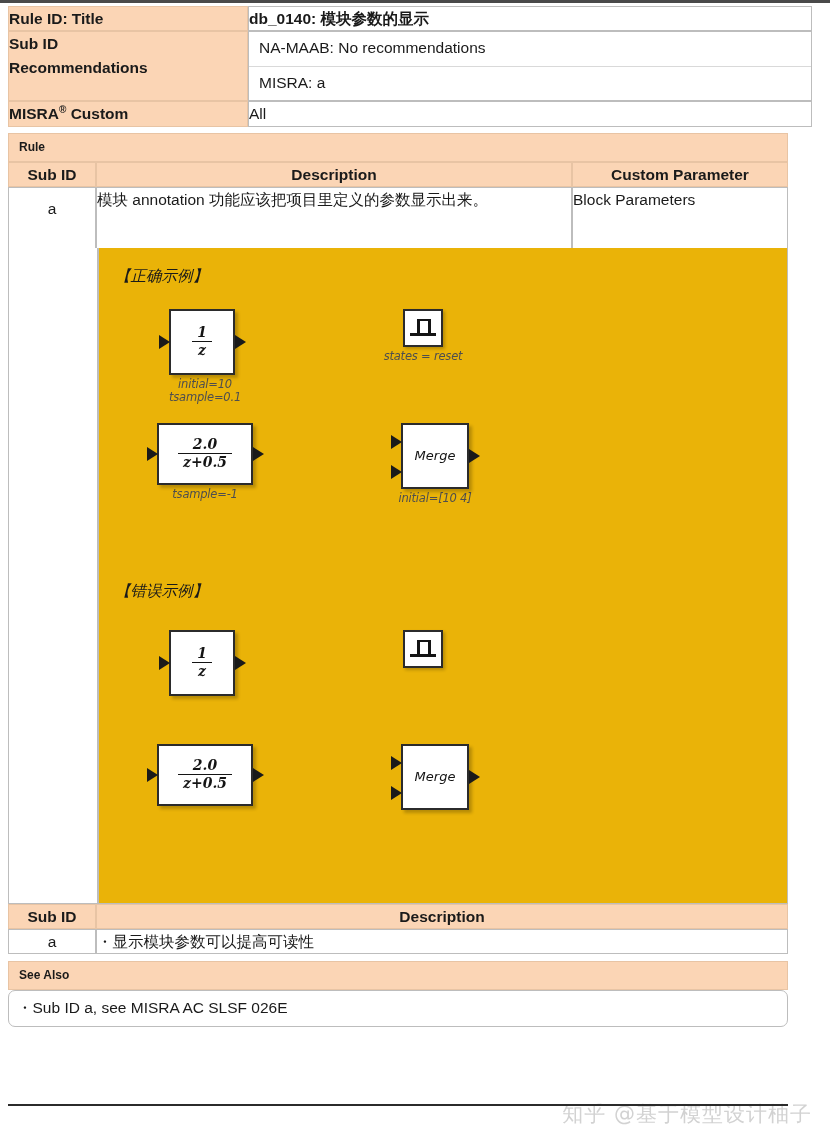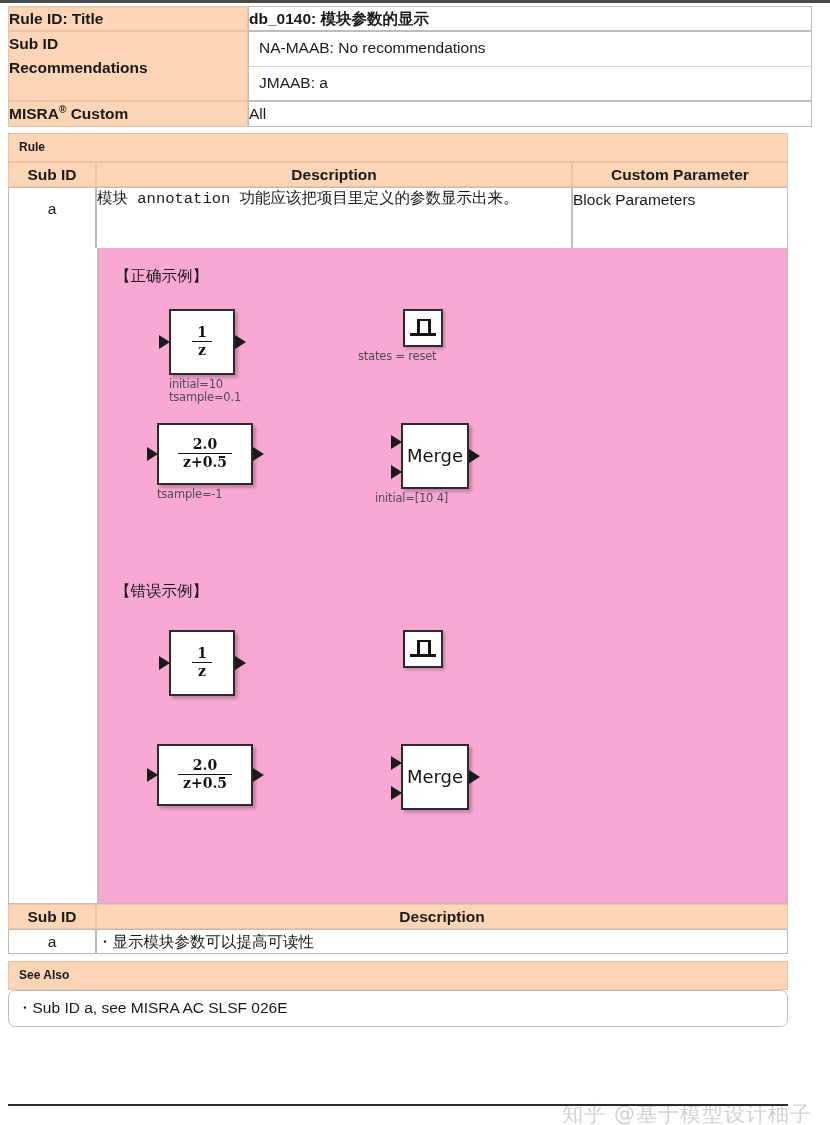--- a/index.html
+++ b/index.html
@@ -101,25 +101,26 @@
   .col-subid2 { width: 88px; }
   .col-desc2  { width: 692px; }
 
   .ctr { text-align: center; }
 
   
   .examples {
     border-left: 1px solid #bdbdbd;
     border-right: 1px solid #bdbdbd;
     border-bottom: 1px solid #bdbdbd;
-    background: #f9a8d4;
+    background: #eab308;
     padding: 12px 0 10px 14px;
     height: 656px;
     box-sizing: border-box;
     position: relative;
+    font-style: italic;
   }
   .ex-title {
     font-size: 15.5px;
     margin: 6px 0 0 2px;
     color: #1a1a1a;
   }
 
   .blockrow {
     position: relative;
     height: 120px;
@@ -134,21 +135,21 @@
     border: 2px solid #2b2b2b;
     background: #ffffff;
     box-shadow: 3px 3px 3px rgba(0,0,0,0.22);
     display: flex;
     align-items: center;
     justify-content: center;
     box-sizing: border-box;
   }
   .blk-label {
     margin-top: 3px;
-    text-align: left;
+    text-align: center;
     font-size: 11.5px;
     color: #4e4e4e;
     font-family: "DejaVu Sans", sans-serif;
     line-height: 1.18;
     white-space: pre-line;
     letter-spacing: -0.2px;
   }
   .frac {
     display: inline-block;
     text-align: center;
@@ -162,21 +163,21 @@
     padding: 0 5px 1px 5px;
     display: block;
     font-weight: bold;
   }
   .frac .den {
     padding: 1px 5px 0 5px;
     display: block;
     font-weight: bold;
   }
   .blk-text {
-    font-size: 18px;
+    font-size: 13px;
     color: #141414;
     font-family: "DejaVu Sans", sans-serif;
   }
 
   
   .port {
     position: absolute;
     width: 0; height: 0;
     border-top: 7px solid transparent;
     border-bottom: 7px solid transparent;
@@ -248,42 +249,42 @@
           <b>db_0140: 模块参数的显示</b>
         </td>
       </tr>
       <tr>
         <td class="label-col hdr">
           <div>Sub ID</div>
           <div>Recommendations</div>
         </td>
         <td class="val-col cell" style="padding:0;">
           <div class="sub-line">NA-MAAB: No recommendations</div>
-          <div class="sub-line">JMAAB: a</div>
+          <div class="sub-line">MISRA: a</div>
         </td>
       </tr>
       <tr>
         <td class="label-col hdr"><span>MISRA</span><span class="sup">®</span><span> Custom</span></td>
         <td class="val-col cell">All</td>
       </tr>
     </tbody>
       </table>
 
     <div class="band" style="margin-top:6px;">Rule</div>
 
     <table class="rt">
       <tbody>
           <tr>
         <td class="col-subid hdr hdr-center">Sub ID</td>
         <td class="col-desc hdr hdr-center">Description</td>
         <td class="col-param hdr hdr-center">Custom Parameter</td>
       </tr>
       <tr>
         <td class="col-subid cell ctr" style="padding-top:9px;">a</td>
-        <td class="col-desc cell" style="height:62px;font-family:Liberation Mono, monospace;">模块 annotation 功能应该把项目里定义的参数显示出来。</td>
+        <td class="col-desc cell" style="height:62px;">模块 annotation 功能应该把项目里定义的参数显示出来。</td>
         <td class="col-param cell">Block Parameters</td>
       </tr>
     </tbody>
       </table>
 
     <table class="rt" style="margin-top:-1px;">
       <tbody>
           <tr>
         <td class="col-subid" style="border-left:1px solid #bdbdbd;border-right:1px solid #bdbdbd;border-bottom:1px solid #bdbdbd;background:#fff;"></td>
         <td colspan="2">

